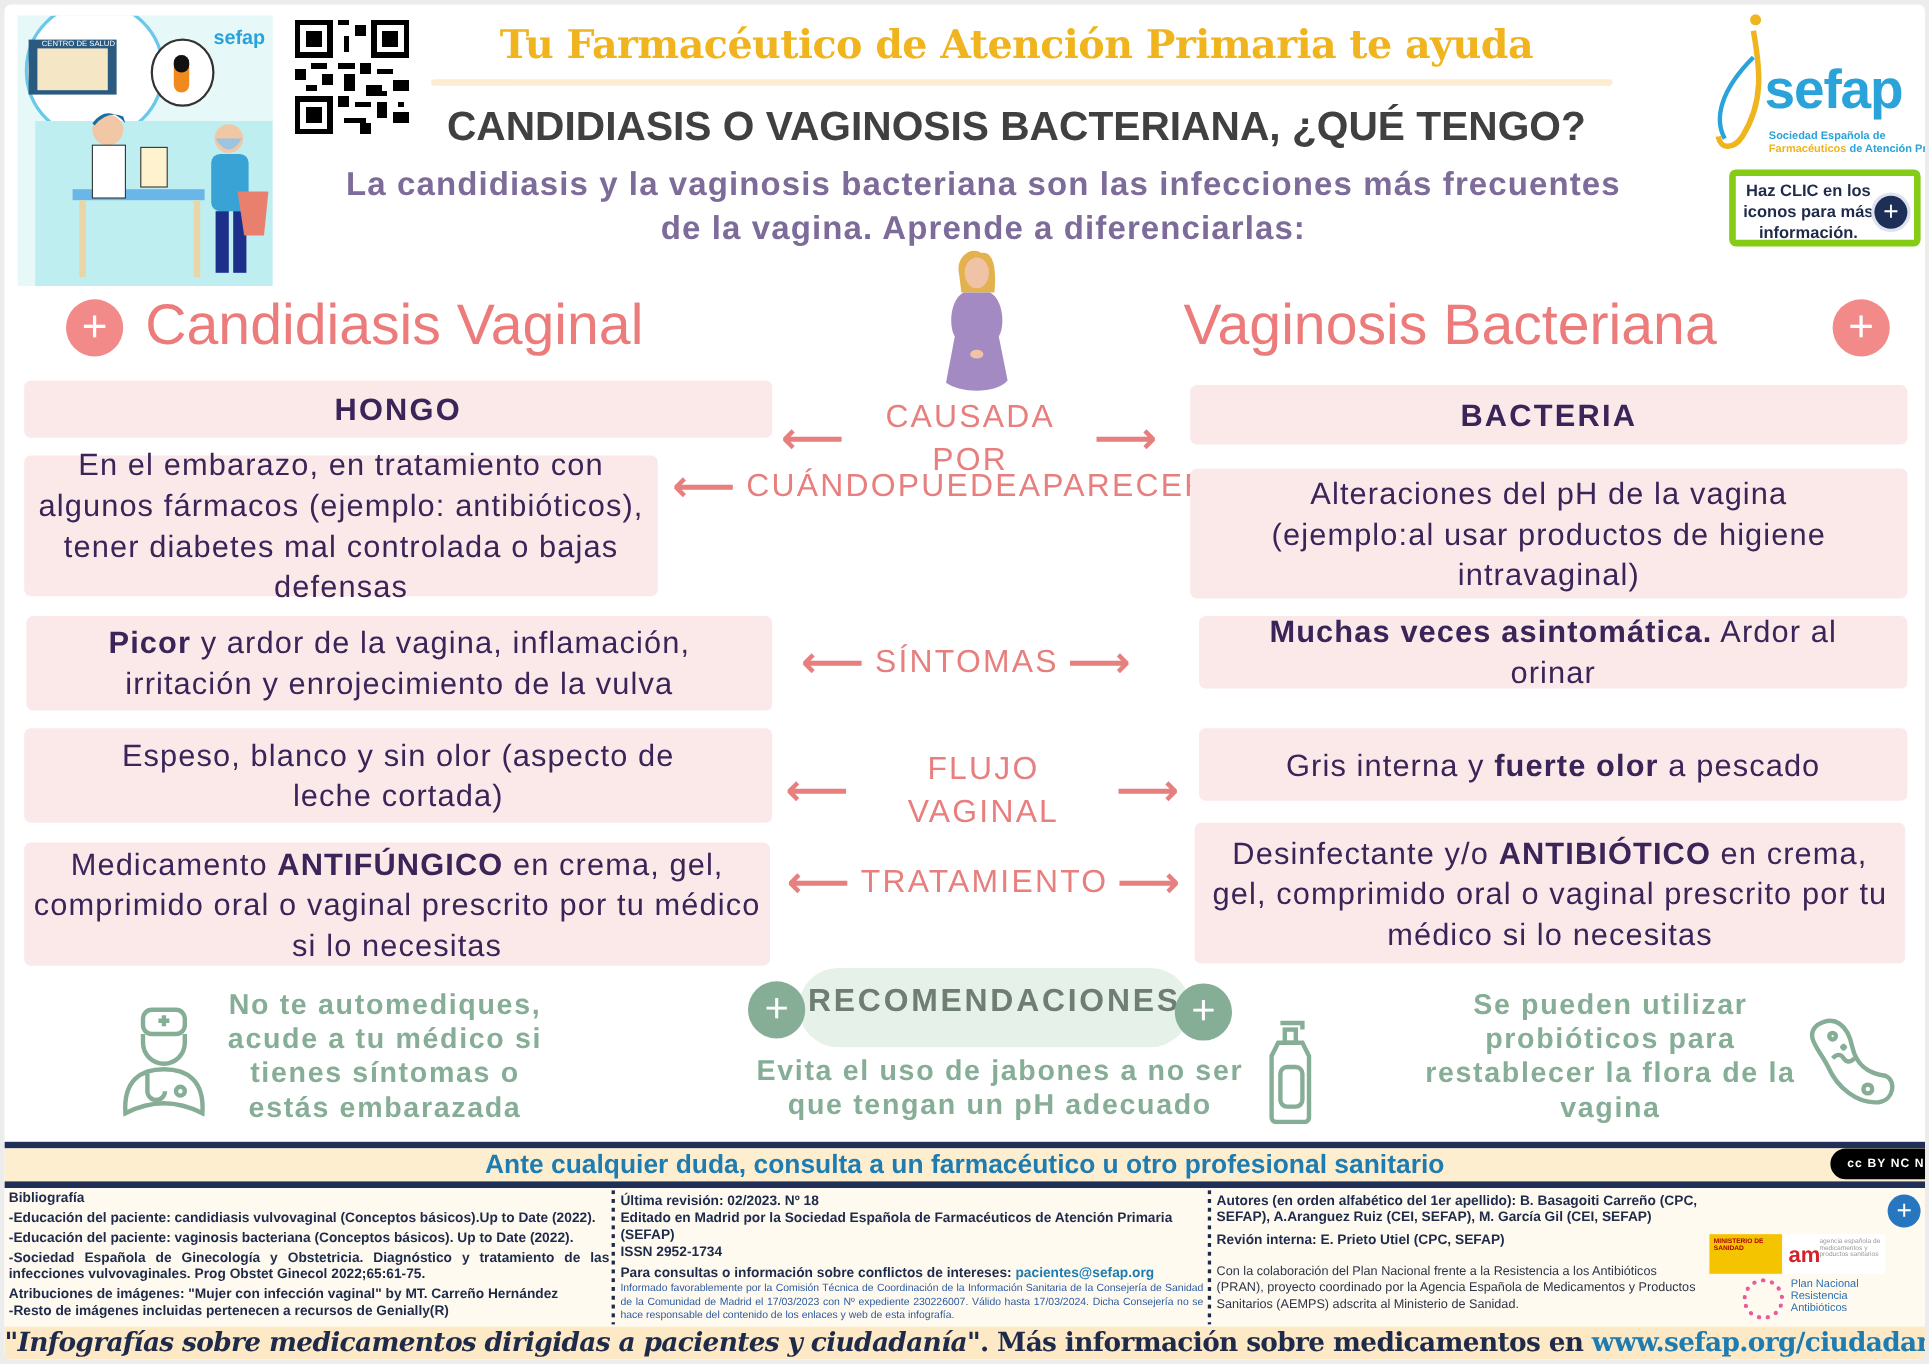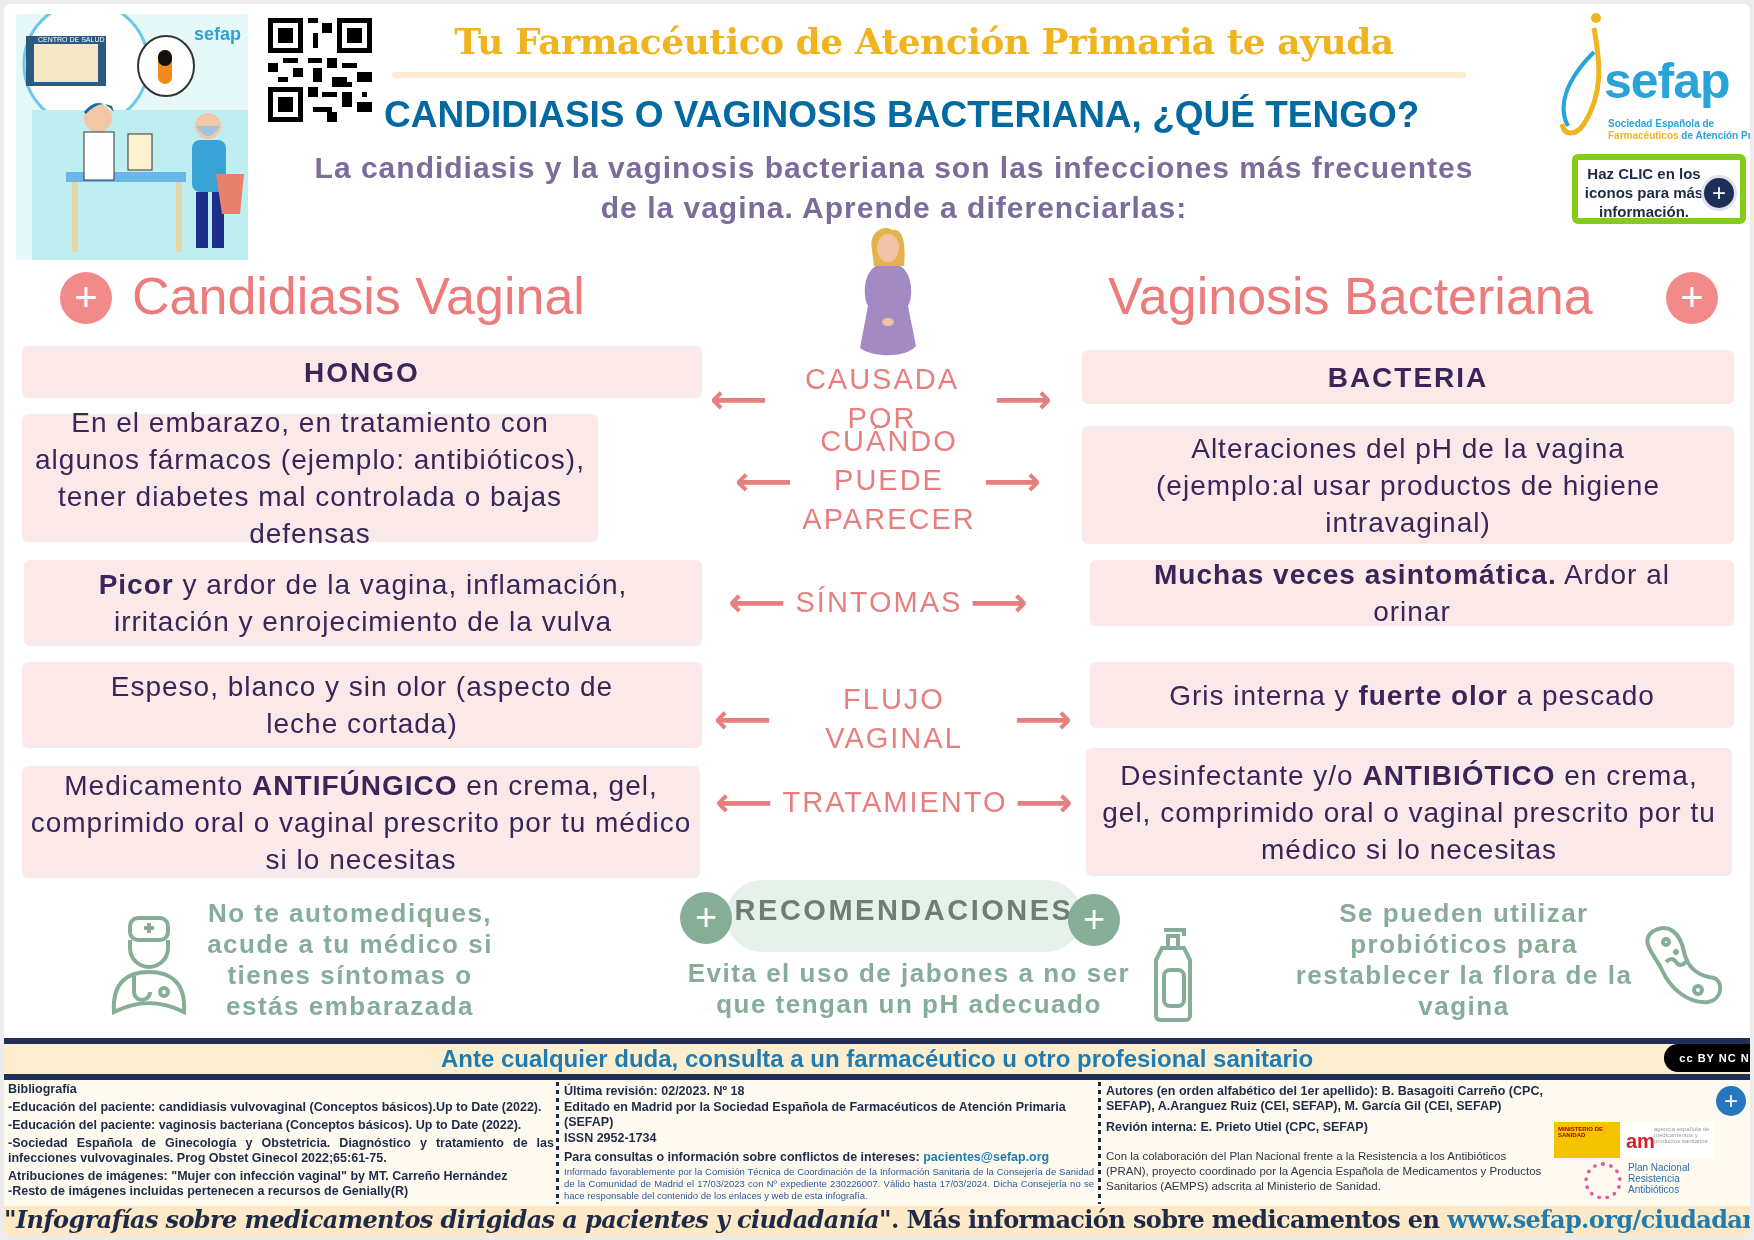--- a/index.html
+++ b/index.html
@@ -6,21 +6,21 @@
   html, body { width: 1754px; height: 1240px; overflow: hidden; background: #ececec; }
   body { font-family: "Liberation Sans", "DejaVu Sans", sans-serif; position: relative; }
   .page { position: absolute; left: 4px; top: 4px; width: 1746px; height: 1232px; background: #ffffff; border-radius: 6px; overflow: hidden; }
   .abs { position: absolute; }
 
   
   .illus { left: 12px; top: 10px; width: 232px; height: 246px; background: #e6f8f8; overflow: hidden; }
   .qr { left: 264px; top: 14px; width: 104px; height: 104px; background: #fff; }
   .top-title { left: 380px; top: 16px; width: 1080px; text-align: center; font-family: "DejaVu Serif", serif; font-weight: bold; font-size: 36px; color: #f0b41e; letter-spacing: -0.5px; }
   .top-rule { left: 388px; top: 68px; width: 1074px; height: 6px; background: #fcecd0; border-radius: 3px; }
-  .main-title { left: 380px; top: 90px; width: 1080px; font-weight: bold; font-size: 37px; color: #0369a1; }
+  .main-title { left: 380px; top: 90px; width: 1080px; text-align: center; font-weight: bold; font-size: 37px; color: #404040; }
   .intro { left: 250px; top: 144px; width: 1280px; text-align: center; font-weight: bold; font-size: 30px; color: #7d6b9a; line-height: 40px; letter-spacing: 1px; }
 
   .sefap-logo { left: 1550px; top: 8px; width: 190px; height: 130px; }
   .sefap-word { position: absolute; left: 50px; top: 40px; font-weight: bold; font-size: 50px; color: #29a3d9; letter-spacing: -1px; }
   .sefap-sub1 { position: absolute; left: 54px; top: 106px; font-size: 10px; font-weight: bold; color: #29a3d9; white-space: nowrap; }
   .sefap-sub2 { position: absolute; left: 54px; top: 118px; font-size: 10px; font-weight: bold; color: #f0b41e; white-space: nowrap; }
   .sefap-sub2 span { color: #29a3d9; }
   .clic-box { left: 1568px; top: 150px; width: 174px; height: 70px; border: 6px solid #84cc16; border-radius: 6px; background: #fff; }
   .clic-text { position: absolute; left: 4px; top: 4px; width: 124px; text-align: center; font-weight: bold; font-size: 15px; line-height: 19px; color: #1e2a4a; }
   .clic-plus { position: absolute; right: 6px; top: 18px; width: 30px; height: 30px; border-radius: 50%; background: #1e2f57; color: #fff; text-align: center; line-height: 29px; font-size: 24px; box-shadow: 0 0 0 3px #dfe3ef; }
@@ -161,21 +161,21 @@
     <span class="sefap-sub2"><b>Farmacéuticos</b><span> de Atención Primaria</span></span>
   </div>
 
   <div class="abs clic-box">
     <div class="clic-text">Haz CLIC en los iconos para más información.</div>
     <div class="clic-plus">+</div>
   </div>
 
   <div class="abs plus-red" style="left:56px;top:268px;">+</div>
   <div class="abs col-title" style="left:128px;">Candidiasis Vaginal</div>
-  <div class="abs col-title" style="left:1104px;">Vaginosis Bacteriana</div>
+  <div class="abs col-title" style="left:1072px;">Vaginosis Bacteriana</div>
   <div class="abs plus-red" style="left:1662px;top:268px;">+</div>
 
   <div class="abs woman">
     <svg width="70" height="130" viewBox="0 0 70 130">
       <path d="M18 24 C14 6 30 -2 38 4 C50 2 52 20 50 40 L20 40 Z" fill="#e3b24e"></path>
       <ellipse cx="34" cy="22" rx="11" ry="14" fill="#f1c3a6"></ellipse>
       <path d="M22 40 C10 46 8 70 14 80 L6 122 C20 132 52 132 62 120 L54 80 C60 70 58 46 46 40 Z" fill="#a48ac2"></path>
       <ellipse cx="34" cy="96" rx="6" ry="4" fill="#f1c3a6"></ellipse>
     </svg>
   </div>
@@ -184,21 +184,21 @@
   <div class="abs mid" style="left:706px;top:356px;width:344px;">
     <span class="arrow">⟵</span>
     <span>CAUSADA POR</span>
     <span class="arrow">⟶</span>
   </div>
   <div class="abs box head" style="left:1078px;top:346px;width:652px;height:54px;">BACTERIA</div>
 
   <div class="abs box" style="left:18px;top:410px;width:576px;height:128px;">En el embarazo, en tratamiento con algunos fármacos (ejemplo: antibióticos), tener diabetes mal controlada o  bajas defensas</div>
   <div class="abs mid" style="left:760px;top:418px;width:250px;">
     <span class="arrow">⟵</span>
-    <span style="display:flex;flex-direction:column;">
+    <span style="display:flex;flex-direction:row;">
       <span>CUÁNDO</span>
       <span>PUEDE</span>
       <span>APARECER</span>
     </span>
     <span class="arrow">⟶</span>
   </div>
   <div class="abs box" style="left:1078px;top:422px;width:652px;height:118px;padding:0 60px;">Alteraciones del pH de la vagina (ejemplo:al usar productos de higiene intravaginal)</div>
 
   <div class="abs box" style="left:20px;top:556px;width:678px;height:86px;padding:0 60px;">
     <span><b>Picor</b><span> y ardor de la vagina, inflamación, irritación y enrojecimiento de la vulva</span></span>

